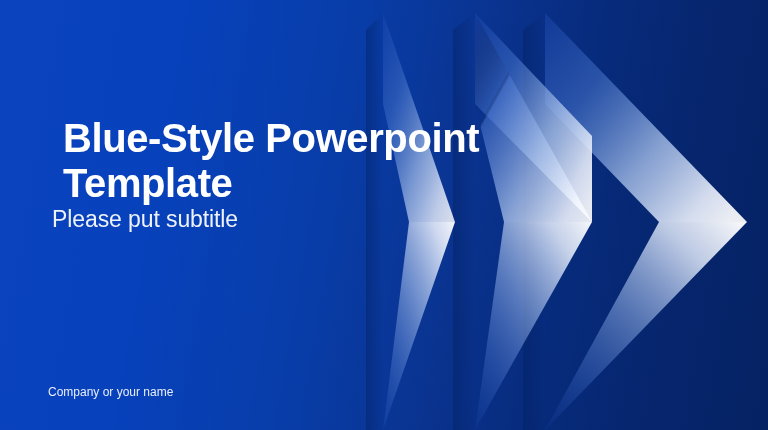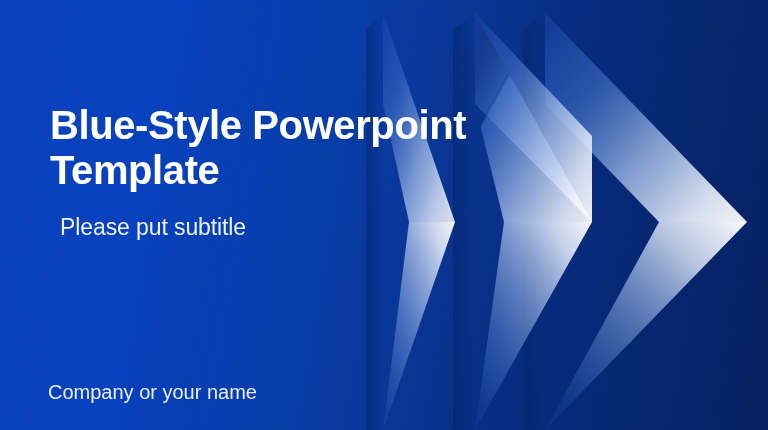--- a/index.html
+++ b/index.html
@@ -36,33 +36,33 @@
   .text-layer {
     position: absolute;
     inset: 0;
     z-index: 5;
   }
   #title {
     position: absolute;
     left: 47px;
     top: 100px;
     width: 470px;
-    margin: 3px;
+    margin: 16px;
     color: #ffffff;
     font-size: 40px;
     line-height: 45px;
     font-weight: 700;
     letter-spacing: -0.4px;
     white-space: pre-line;
   }
   #subtitle {
     position: absolute;
     left: 48px;
     top: 200px;
-    margin: 12px;
+    margin: 4px;
     color: #eef2fb;
     font-size: 23px;
     line-height: 30px;
     font-weight: 400;
     letter-spacing: -0.1px;
   }
   #date-text {
     position: absolute;
     left: 48px;
     top: 349px;
@@ -71,21 +71,21 @@
     font-size: 16px;
     line-height: 22px;
     font-weight: 400;
   }
   #company-text {
     position: absolute;
     left: 48px;
     top: 381px;
     margin: 0;
     color: #e9eefa;
-    font-size: 20px;
+    font-size: 12px;
     line-height: 22px;
     font-weight: 400;
   }
 </style>
 </head>
 <body>
 
 <div id="slide">
 
   <svg id="chevron-layer" viewBox="0 0 768 430" preserveAspectRatio="none">

